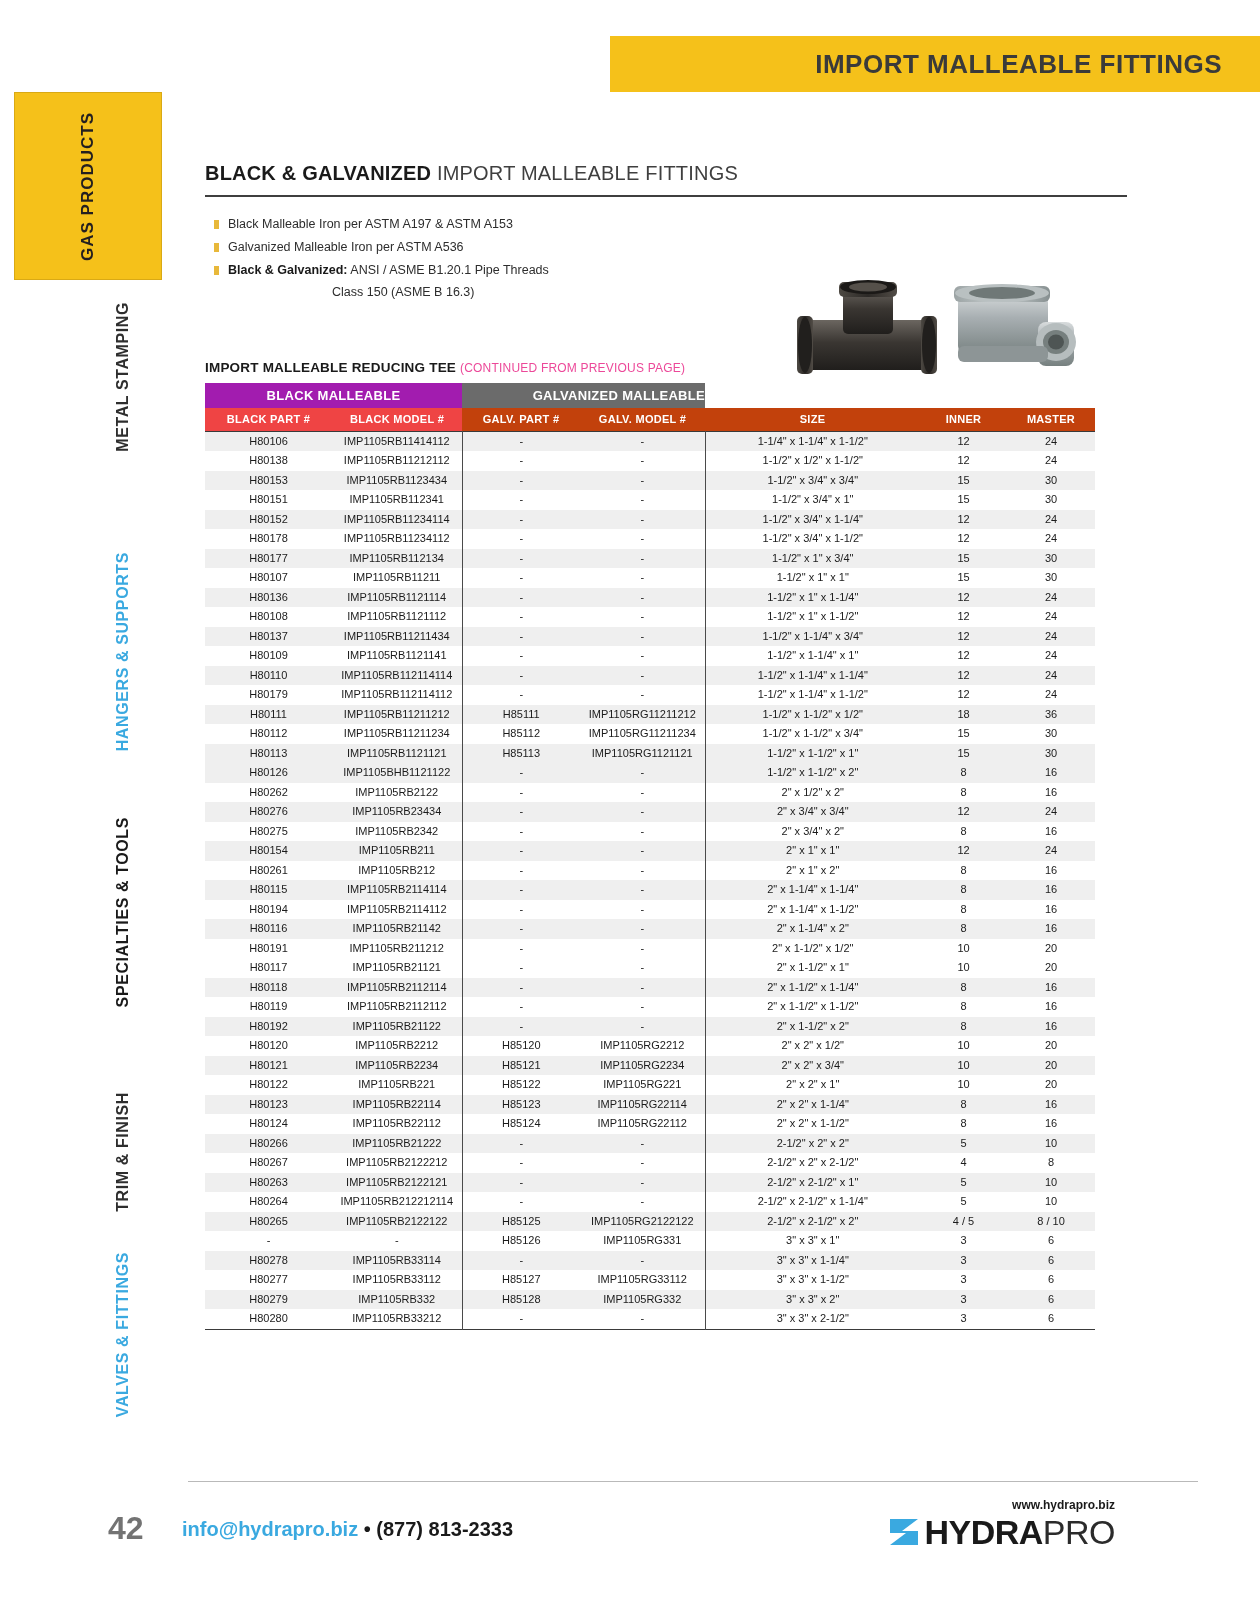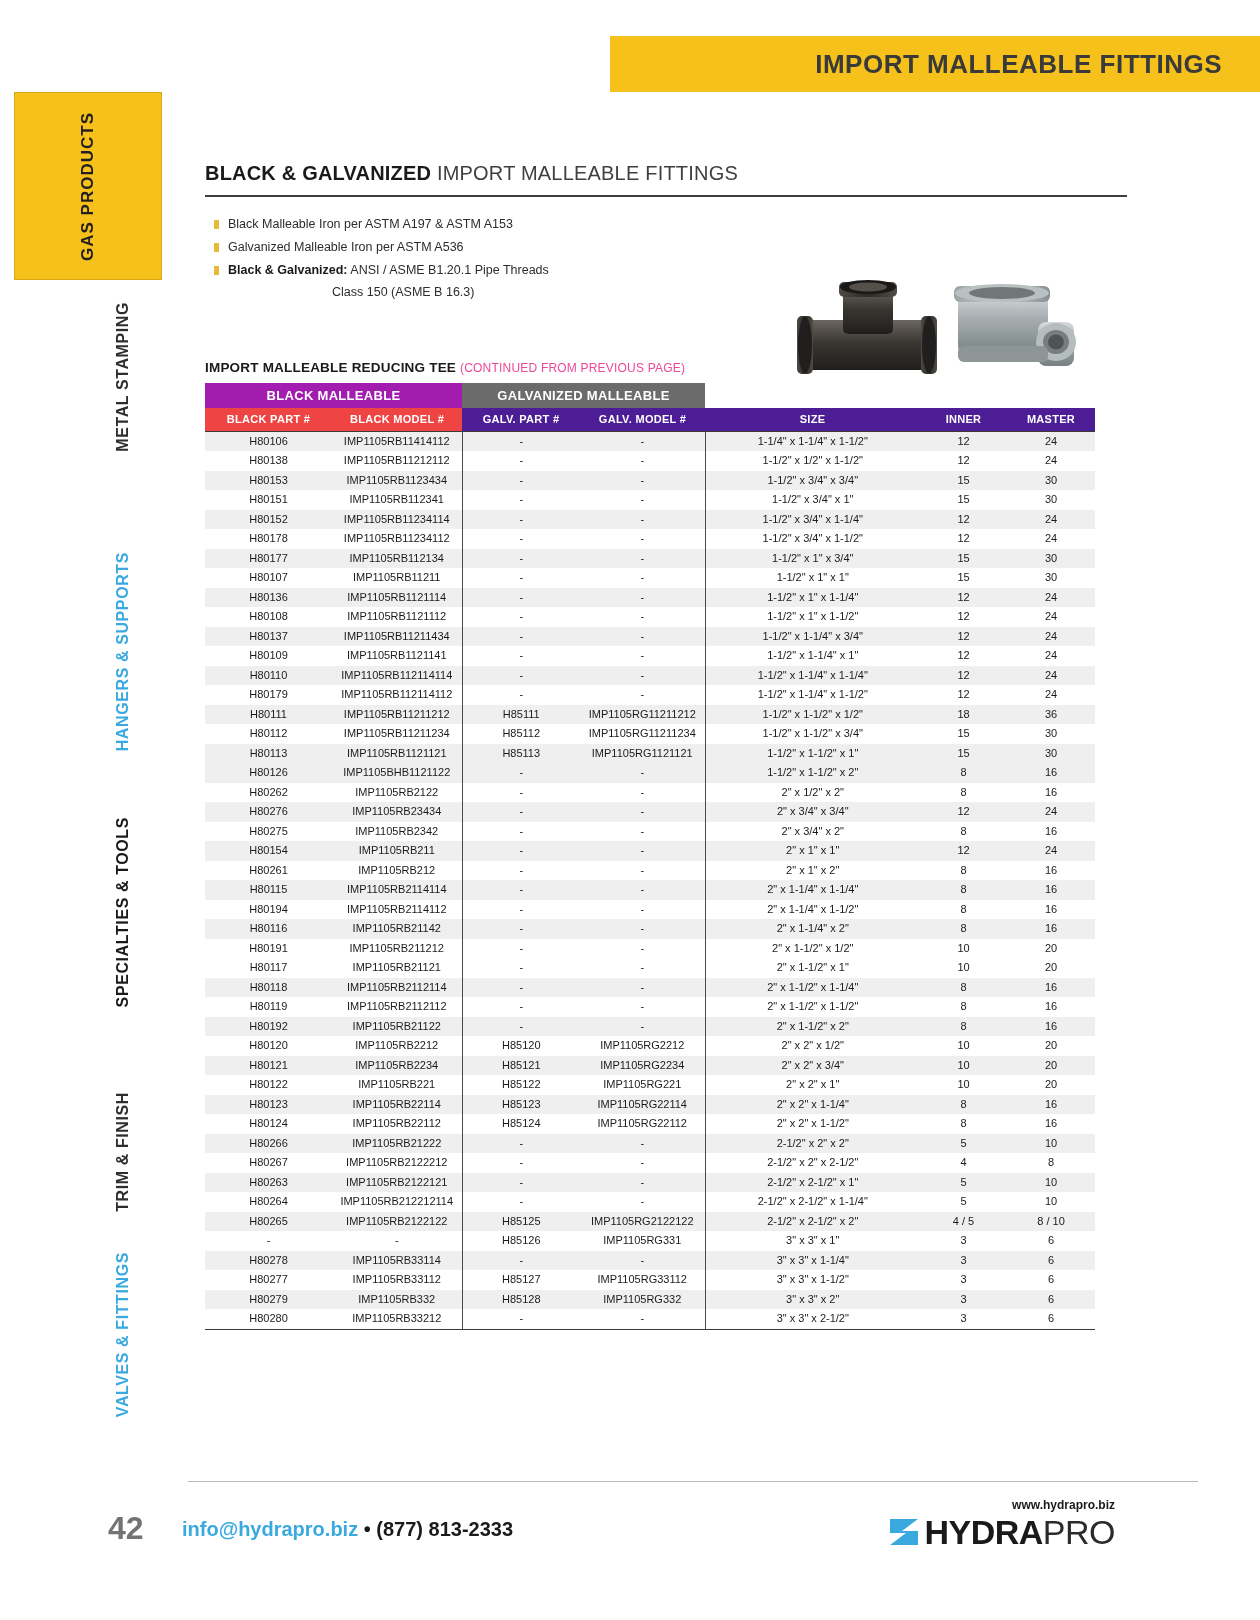--- a/index.html
+++ b/index.html
@@ -80,26 +80,26 @@
 
   table.fit { position: absolute; left: 205px; top: 383px; border-collapse: collapse; width: 890px; }
   table.fit td, table.fit th { padding: 0; }
 
   .grp-black {
     background: #a21caf; color: #fff; font-size: 13px; font-weight: bold;
     text-align: center; height: 25px; letter-spacing: .3px;
   }
   .grp-galv {
     background: #6b6b6b; color: #fff; font-size: 13px; font-weight: bold;
-    text-align: center; height: 25px; letter-spacing: .3px;
+    text-align: right; height: 25px; letter-spacing: .3px;
   }
   .grp-blank { background: #ffffff; }
 
   .hdr {
-    background: #4c1d95; color: #fff; font-size: 11px; font-weight: bold;
+    background: #c2410c; color: #fff; font-size: 11px; font-weight: bold;
     text-align: center; height: 23px; letter-spacing: .3px;
   }
   .hdr.black-hdr { background: #ef4444; }
 
   tbody td {
     font-size: 11px; color: #1b1b1b; text-align: center;
     height: 19.5px; line-height: 19.5px; white-space: nowrap;
   }
   tbody tr.odd td { background: #efefef; }
   tbody tr.even td { background: #ffffff; }

